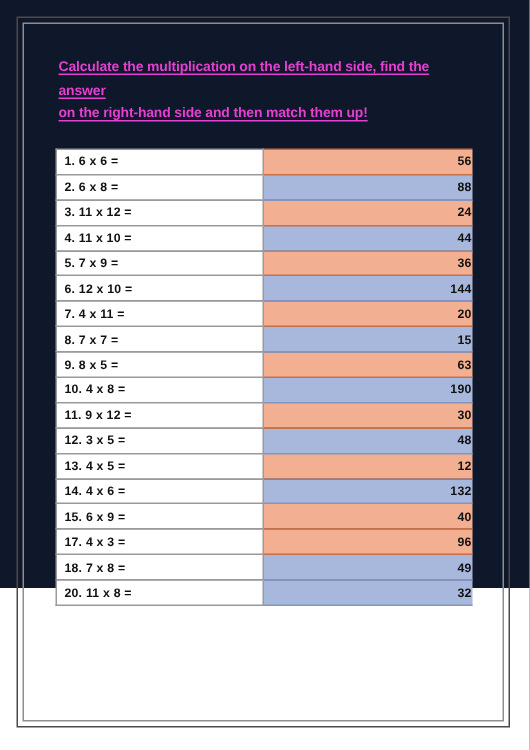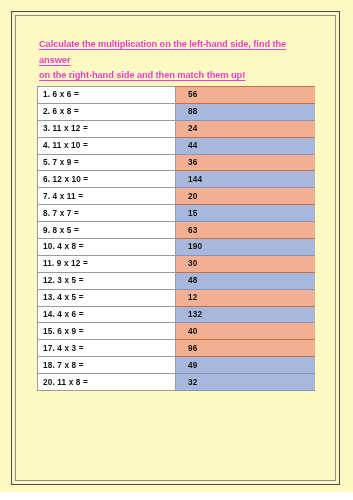--- a/index.html
+++ b/index.html
@@ -12,22 +12,22 @@
     height: 500px;
     overflow: hidden;
     font-family: "Liberation Sans", sans-serif;
     -webkit-font-smoothing: antialiased;
   }
 
   
   .page {
     position: relative;
     width: 353px;
-    height: 492px;
-    background: #fef9c3;
+    height: 392px;
+    background: #0f172a;
     box-sizing: border-box;
   }
   .frame-outer {
     position: absolute;
     left: 11px;
     top: 11px;
     width: 329px;
     height: 474px;
     border: 1.5px solid #4a4a4a;
     box-sizing: border-box;
@@ -60,21 +60,21 @@
     display: block;
     text-decoration: underline;
     text-underline-offset: 2px;
     text-decoration-thickness: 1px;
   }
 
   
   .match-table {
     position: absolute;
     left: 37px;
-    top: 86px;
+    top: 99px;
     width: 277px;
     border-collapse: collapse;
     table-layout: fixed;
   }
   .match-table tr {
     height: 16.9px;
   }
   .match-table td {
     padding: 0;
     height: 16.9px;
@@ -87,21 +87,21 @@
   td.question-cell {
     width: 138px;
     background: #ffffff;
     border: 0.9px solid #9a9a9a;
     padding-left: 5px;
     text-align: left;
     letter-spacing: 0.15px;
   }
   td.answer-cell {
     width: 139px;
-    text-align: left;
+    text-align: right;
     border-top: 0.8px solid #C4714A;
     border-bottom: 0.8px solid #C4714A;
     letter-spacing: 0.2px;
     padding-left: 12px;
   }
   td.answer-cell.salmon {
     background: #F3AF91;
   }
   td.answer-cell.blue {
     background: #A8B8DC;

